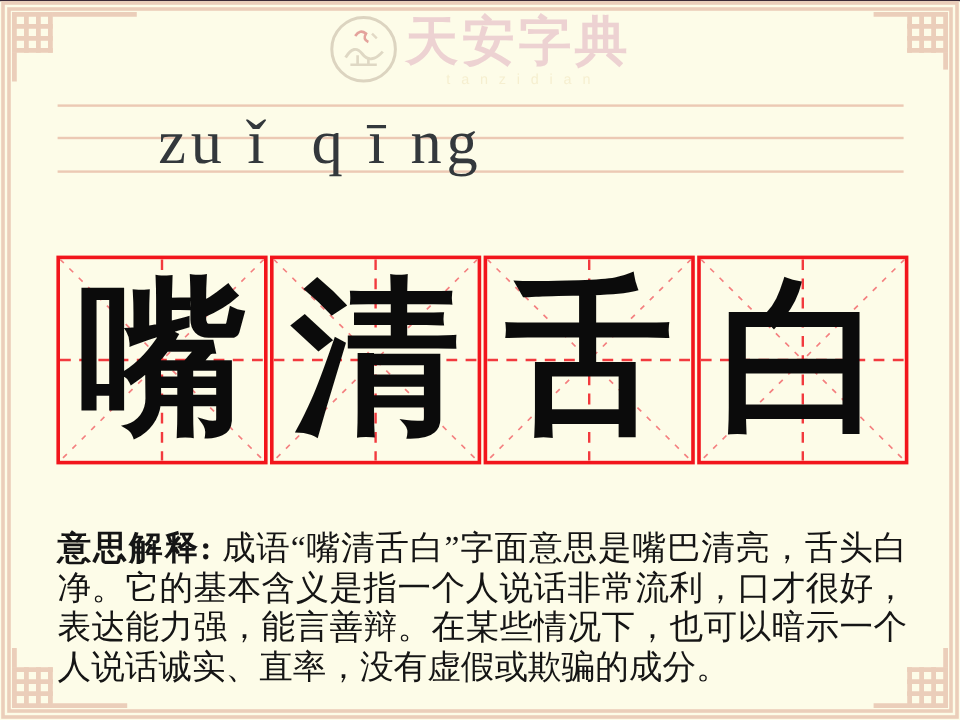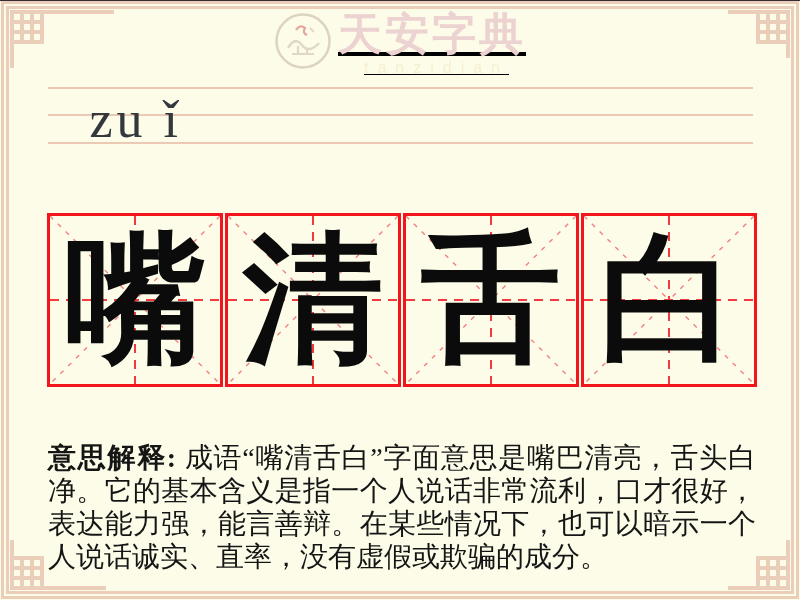--- a/index.html
+++ b/index.html
@@ -17,34 +17,34 @@
   .corner{position:absolute;width:120px;height:120px;pointer-events:none;}
   .corner.tl{left:2px;top:2px;}
   .corner.tr{right:2px;top:2px;transform:scaleX(-1);}
   .corner.bl{left:2px;bottom:2px;transform:scaleY(-1);}
   .corner.br{right:2px;bottom:2px;transform:scale(-1,-1);}
   .corner svg line,.corner svg path{stroke:var(--frame,#EBCEBA);}
 
   
   .brand{position:absolute;top:12px;left:50%;transform:translateX(-50%);
     display:flex;align-items:flex-start;gap:6px;}
-  .brand-text{display:flex;flex-direction:column;align-items:center;text-decoration:underline;}
+  .brand-text{display:flex;flex-direction:column;align-items:center;}
   .brand-title{font-size:44px;line-height:46px;font-weight:bold;color:var(--brand-pink,#EDD2D2);
     letter-spacing:3px;white-space:nowrap;}
-  .brand-sub{font-size:16px;letter-spacing:9px;color:var(--brand-sub,#F6EFD0);
+  .brand-sub{font-size:12px;letter-spacing:9px;color:var(--brand-sub,#F6EFD0);
     font-family:"Liberation Sans","DejaVu Sans",sans-serif;margin-top:1px;text-indent:9px;}
 
   
   .rule{position:absolute;left:48px;width:705px;height:2px;background:var(--rule-line,#ECC9B4);}
   .rule.r1{top:87px;}
   .rule.r2{top:114px;}
   .rule.r3{top:142px;}
   .pinyin-row{position:absolute;left:47px;top:94px;width:710px;display:grid;
     grid-template-columns:repeat(4,1fr);}
-  .pinyin-syllable{text-align:center;font-size:52px;line-height:1;
+  .pinyin-syllable{text-align:right;font-size:52px;line-height:1;
     color:var(--pinyin-text,#33383C);letter-spacing:4px;white-space:pre;font-family:Liberation Serif, serif;}
 
   
   .char-row{position:absolute;left:47px;top:213px;width:710px;height:174px;
     display:flex;gap:2px;}
   .char-box{position:relative;flex:1;border:3px solid var(--grid-red,#F2151C);
     box-sizing:border-box;background:transparent;}
   .char-box svg{position:absolute;inset:0;width:100%;height:100%;}
   .grid-cross{stroke:var(--grid-dash,#F23A3E);stroke-width:2;stroke-dasharray:9 7;}
   .grid-diag{stroke:var(--grid-diag,#F47F7F);stroke-width:1.4;stroke-dasharray:4.5 6.5;}
@@ -139,20 +139,21 @@
       <span class="brand-sub">tanzidian</span>
     </span>
   </div>
 
   <div class="rule r1"></div>
   <div class="rule r2"></div>
   <div class="rule r3"></div>
 
   <div class="pinyin-row">
     <div class="pinyin-syllable">zu ǐ</div>
+    <div class="pinyin-syllable">q ī ng</div>
   </div>
 
   <div class="char-row">
     <div class="char-box">
       <svg viewBox="0 0 170 168" preserveAspectRatio="none">
         <line class="grid-diag" x1="0" y1="0" x2="170" y2="168"></line>
         <line class="grid-diag" x1="170" y1="0" x2="0" y2="168"></line>
         <line class="grid-cross" x1="0" y1="84" x2="170" y2="84"></line>
         <line class="grid-cross" x1="85" y1="0" x2="85" y2="168"></line>
       </svg>

